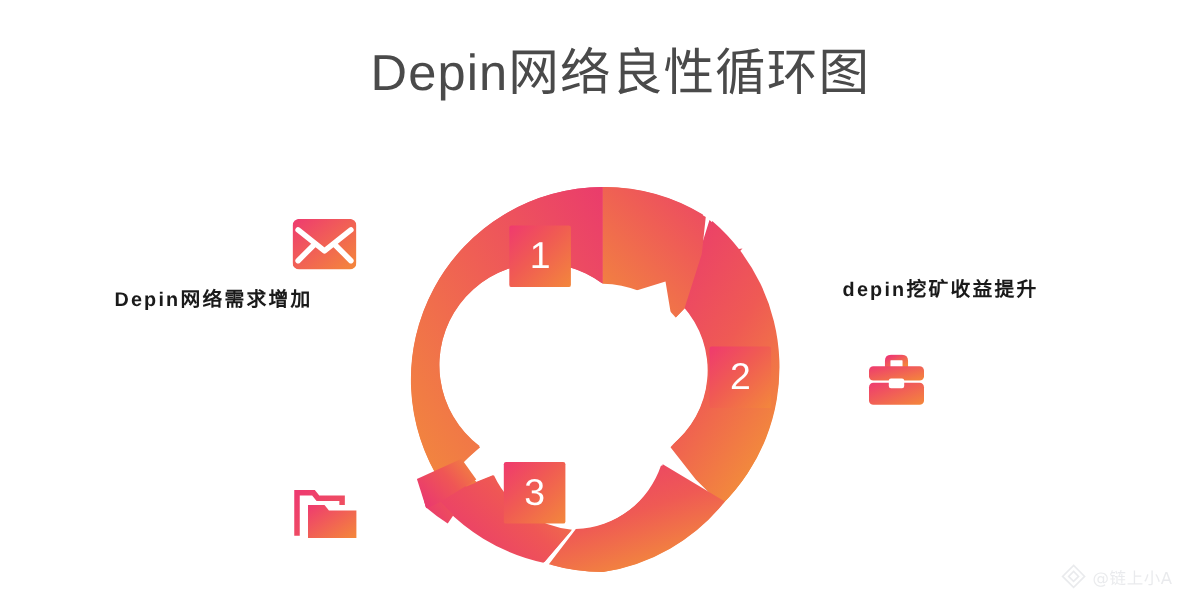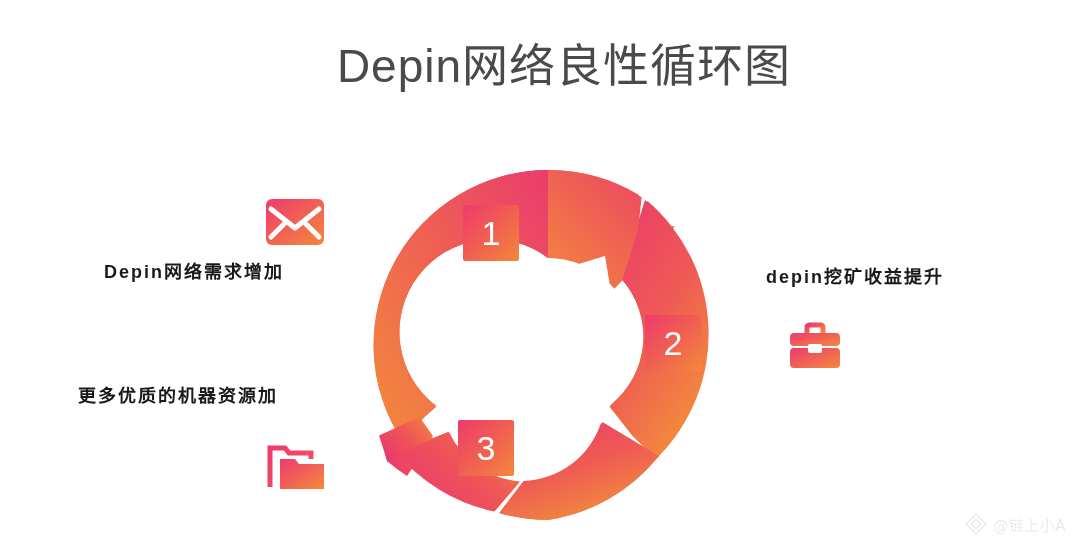--- a/index.html
+++ b/index.html
@@ -76,21 +76,21 @@
   .label {
     position: absolute;
     font-size: 18px;
     font-weight: 700;
     color: #1a1a1a;
     letter-spacing: 2px;
     line-height: 30px;
     white-space: nowrap;
   }
   .label-demand   { left: 104px; top: 257px; }
-  .label-revenue  { left: 766px; top: 262px; }
+  .label-revenue  { left: 766px; top: 248px; }
 
   .label-resource {
     position: absolute;
     left: 18px;
     top: 380px;
     width: 260px;
     text-align: right;
     font-size: 18px;
     font-weight: 700;
     color: #1a1a1a;
@@ -298,21 +298,20 @@
     <path d="M 19 11 L 19 6 Q 19 3 22 3 L 32 3 Q 35 3 35 6 L 35 11" fill="none" stroke="url(#gBrief)" stroke-width="5" stroke-linecap="round"></path>
 
     <rect x="2" y="11" width="50" height="13" rx="4" fill="url(#gBrief)"></rect>
 
     <rect x="2" y="26" width="50" height="20" rx="4" fill="url(#gBrief)"></rect>
 
     <rect x="20" y="22" width="14" height="9" rx="2" fill="#ffffff"></rect>
   </svg>
 
   <div class="label-resource">
-    <span>更多优质的机器资源加</span>
   </div>
 
   <svg class="icon icon-folder" viewBox="0 0 62 48">
     <defs>
       <linearGradient id="gFold" x1="0" y1="0" x2="1" y2="1">
         <stop offset="0%" stop-color="#ee3a70"></stop>
         <stop offset="100%" stop-color="#f4883a"></stop>
       </linearGradient>
       <linearGradient id="gFoldBack" x1="0" y1="0" x2="1" y2="1">
         <stop offset="0%" stop-color="#ee3a70"></stop>

